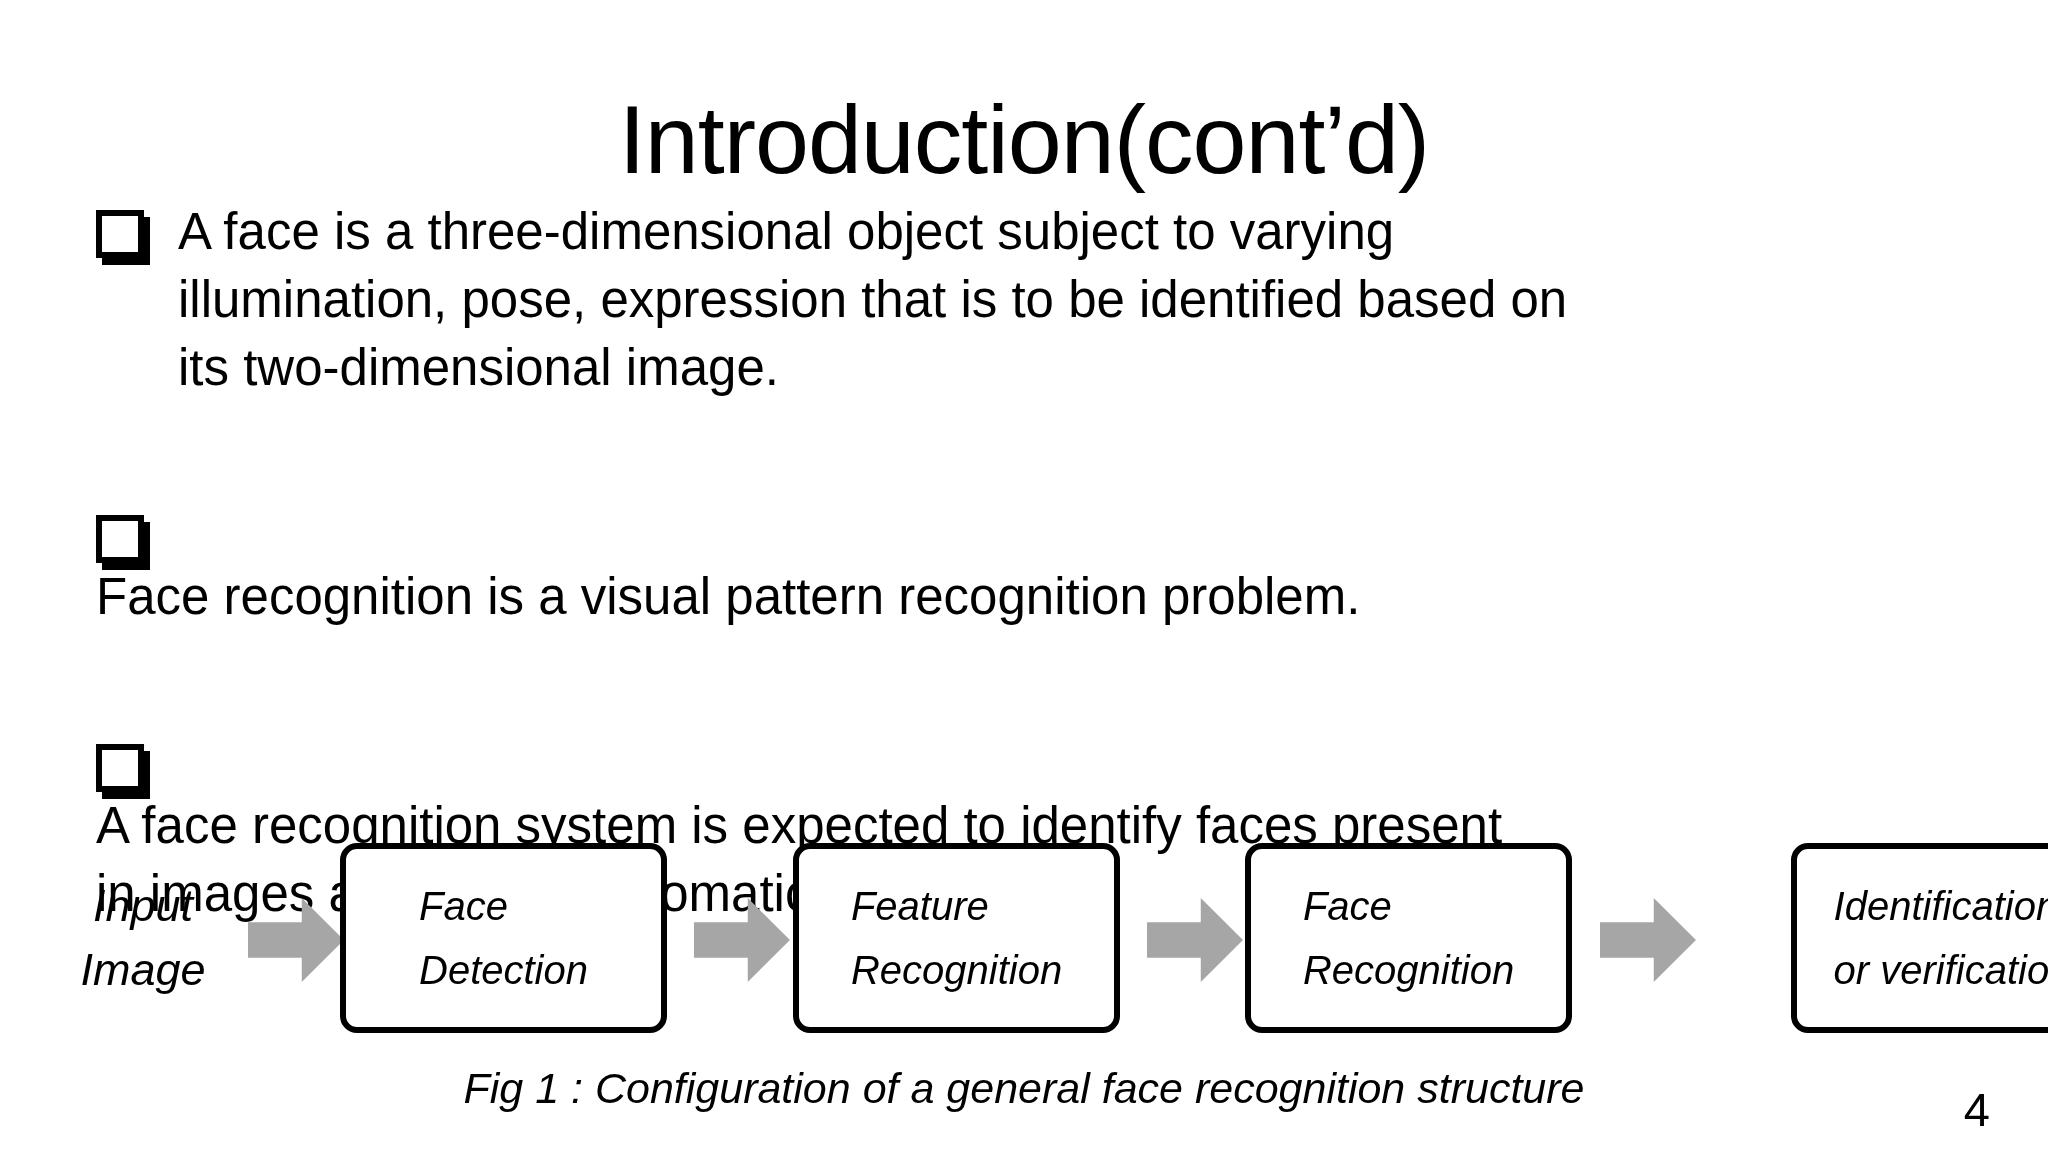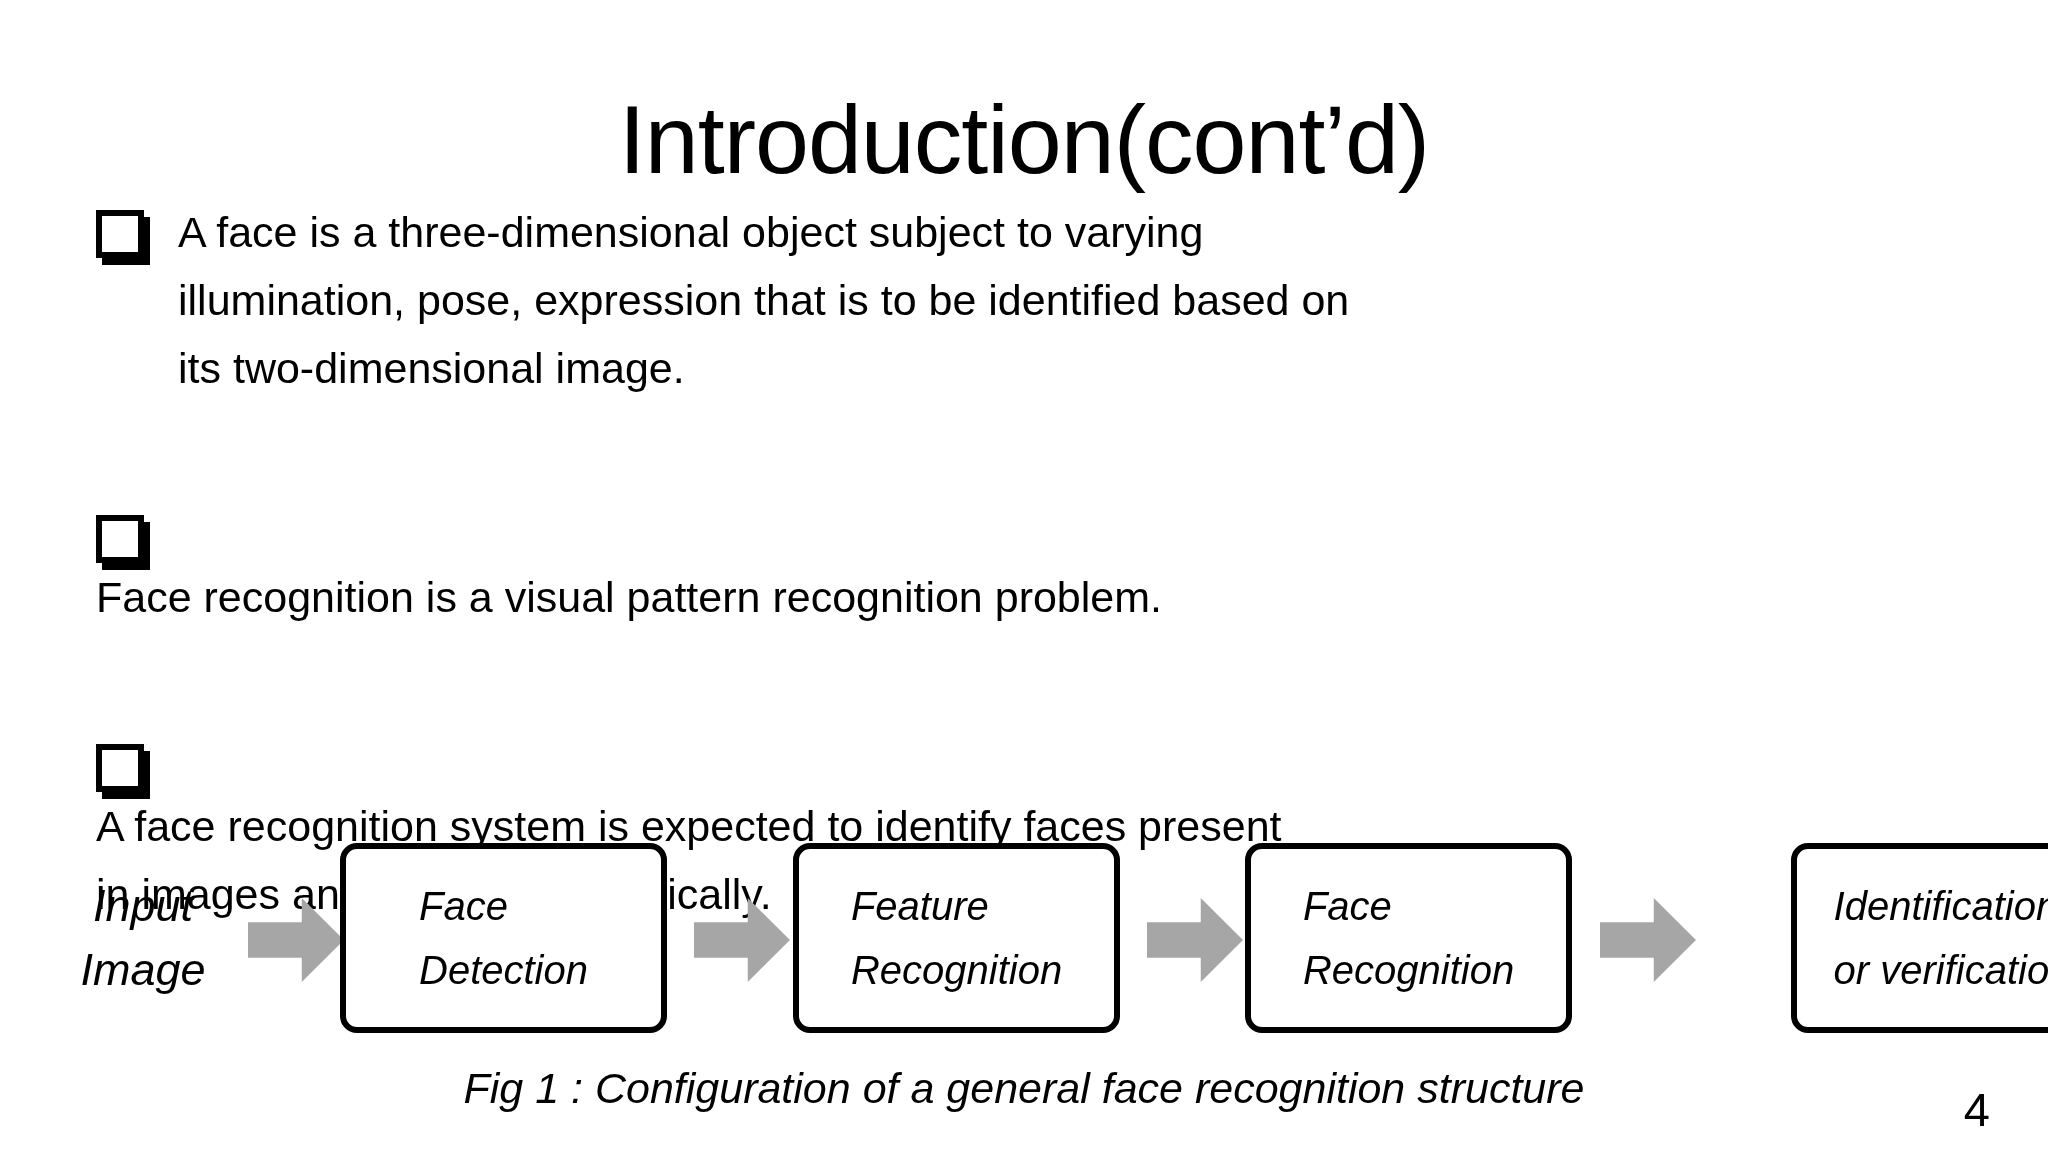--- a/index.html
+++ b/index.html
@@ -48,21 +48,21 @@
     flex: 0 0 auto;
     width: 36px;
     height: 36px;
     margin-top: 12px;
     margin-right: 34px;
     border: 6px solid #000000;
     background: #ffffff;
     box-shadow: 6px 7px 0 0 #000000;
   }
   .bullet-text {
-    font-size: 43px;
+    font-size: 51px;
     line-height: 68px;
     white-space: pre-line;
     color: #000000;
   }
   
   .diagram {
     position: absolute;
     left: 0;
     top: 840px;
     width: 2048px;

